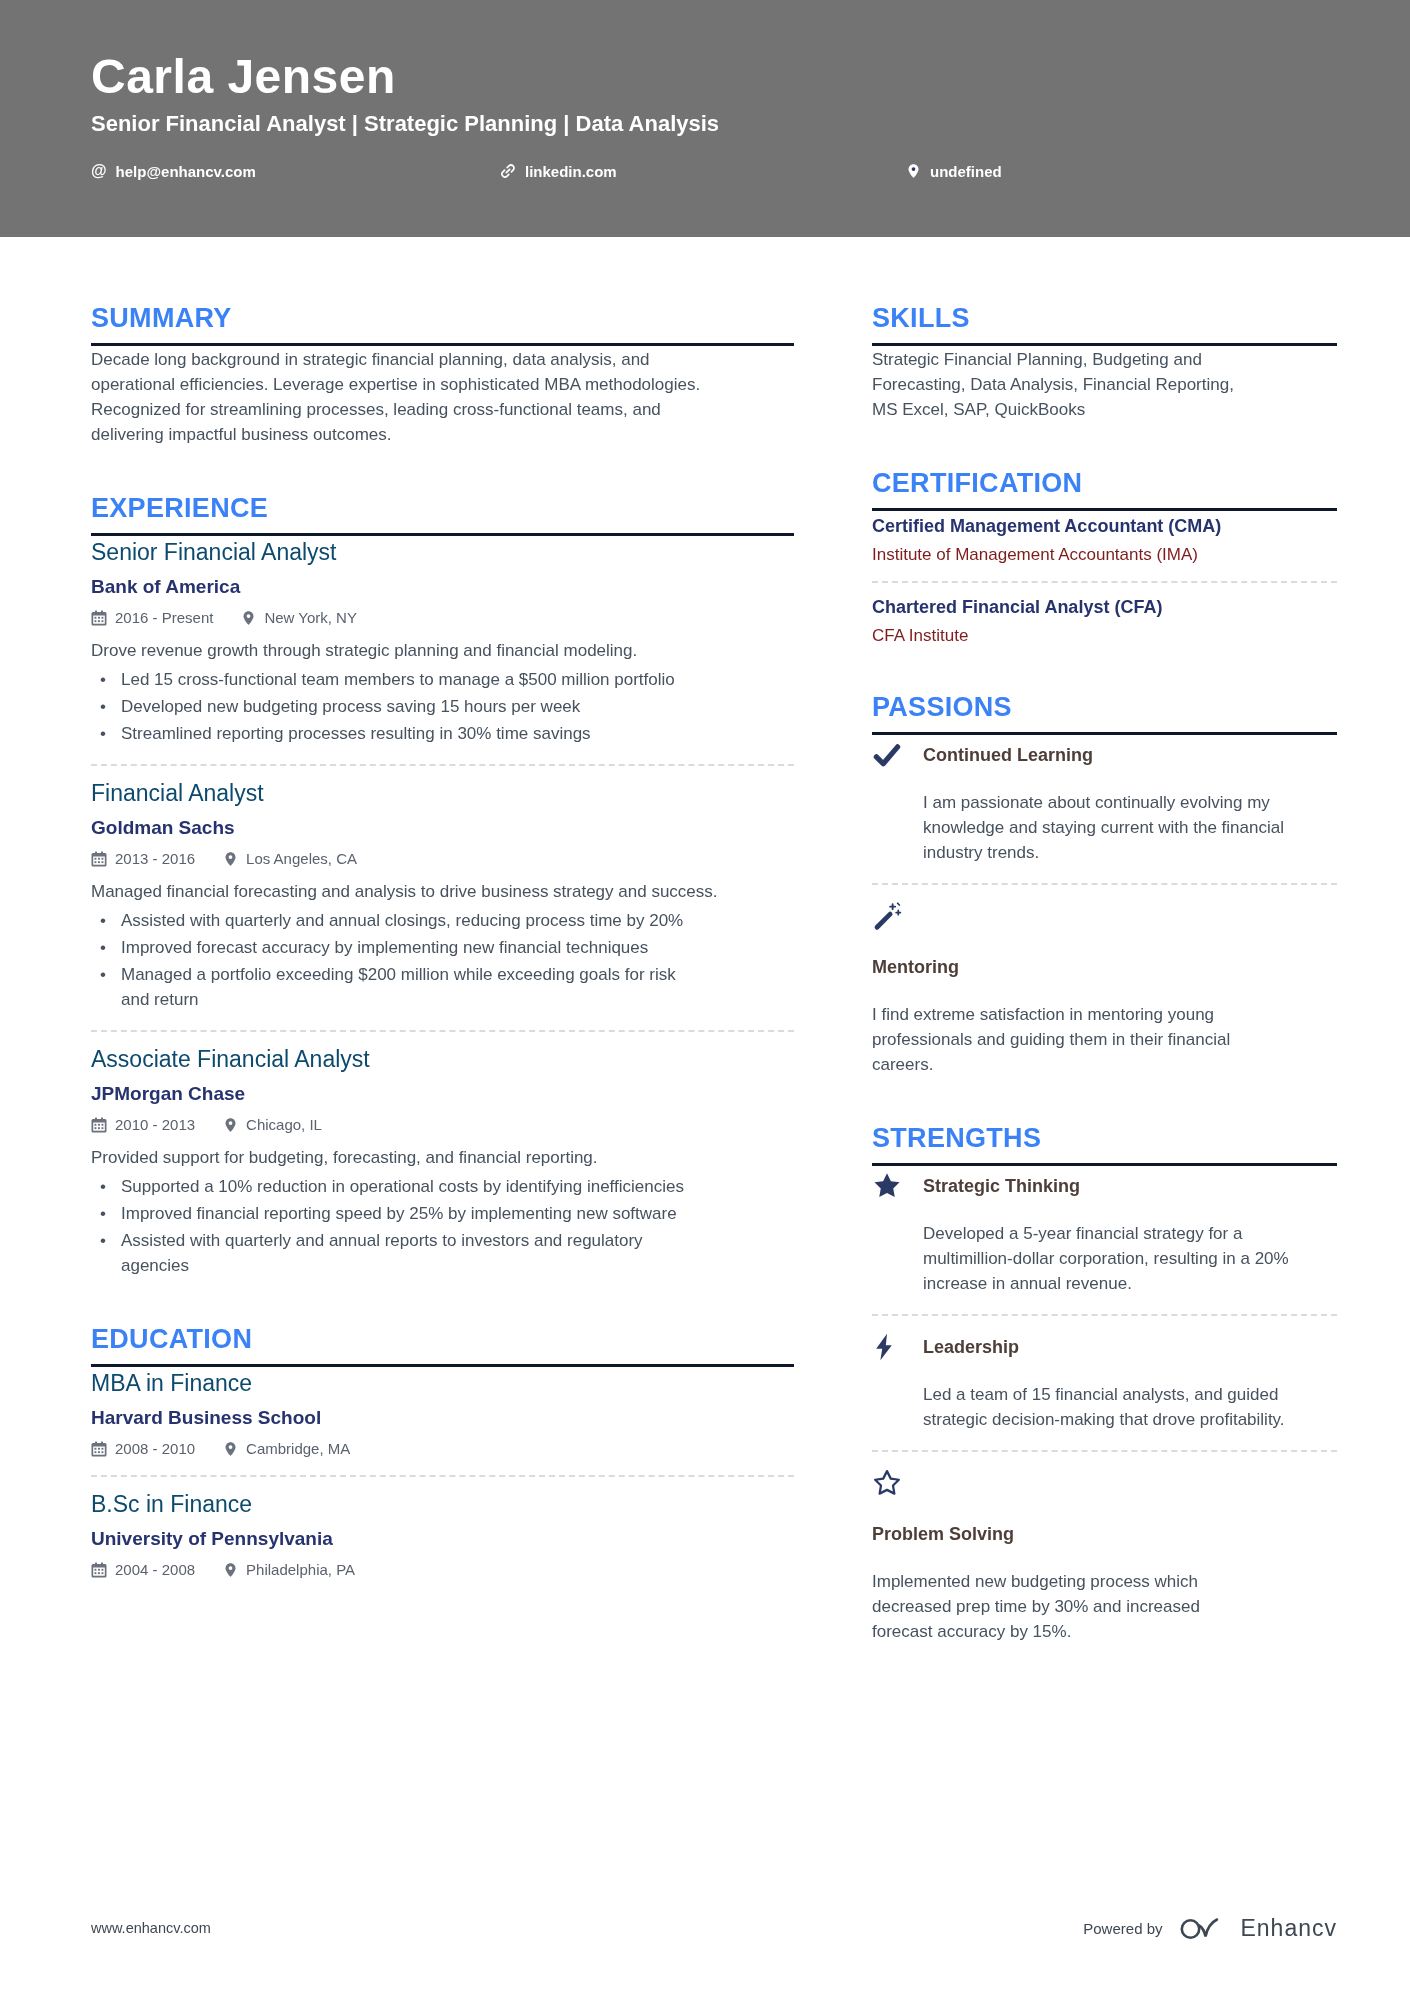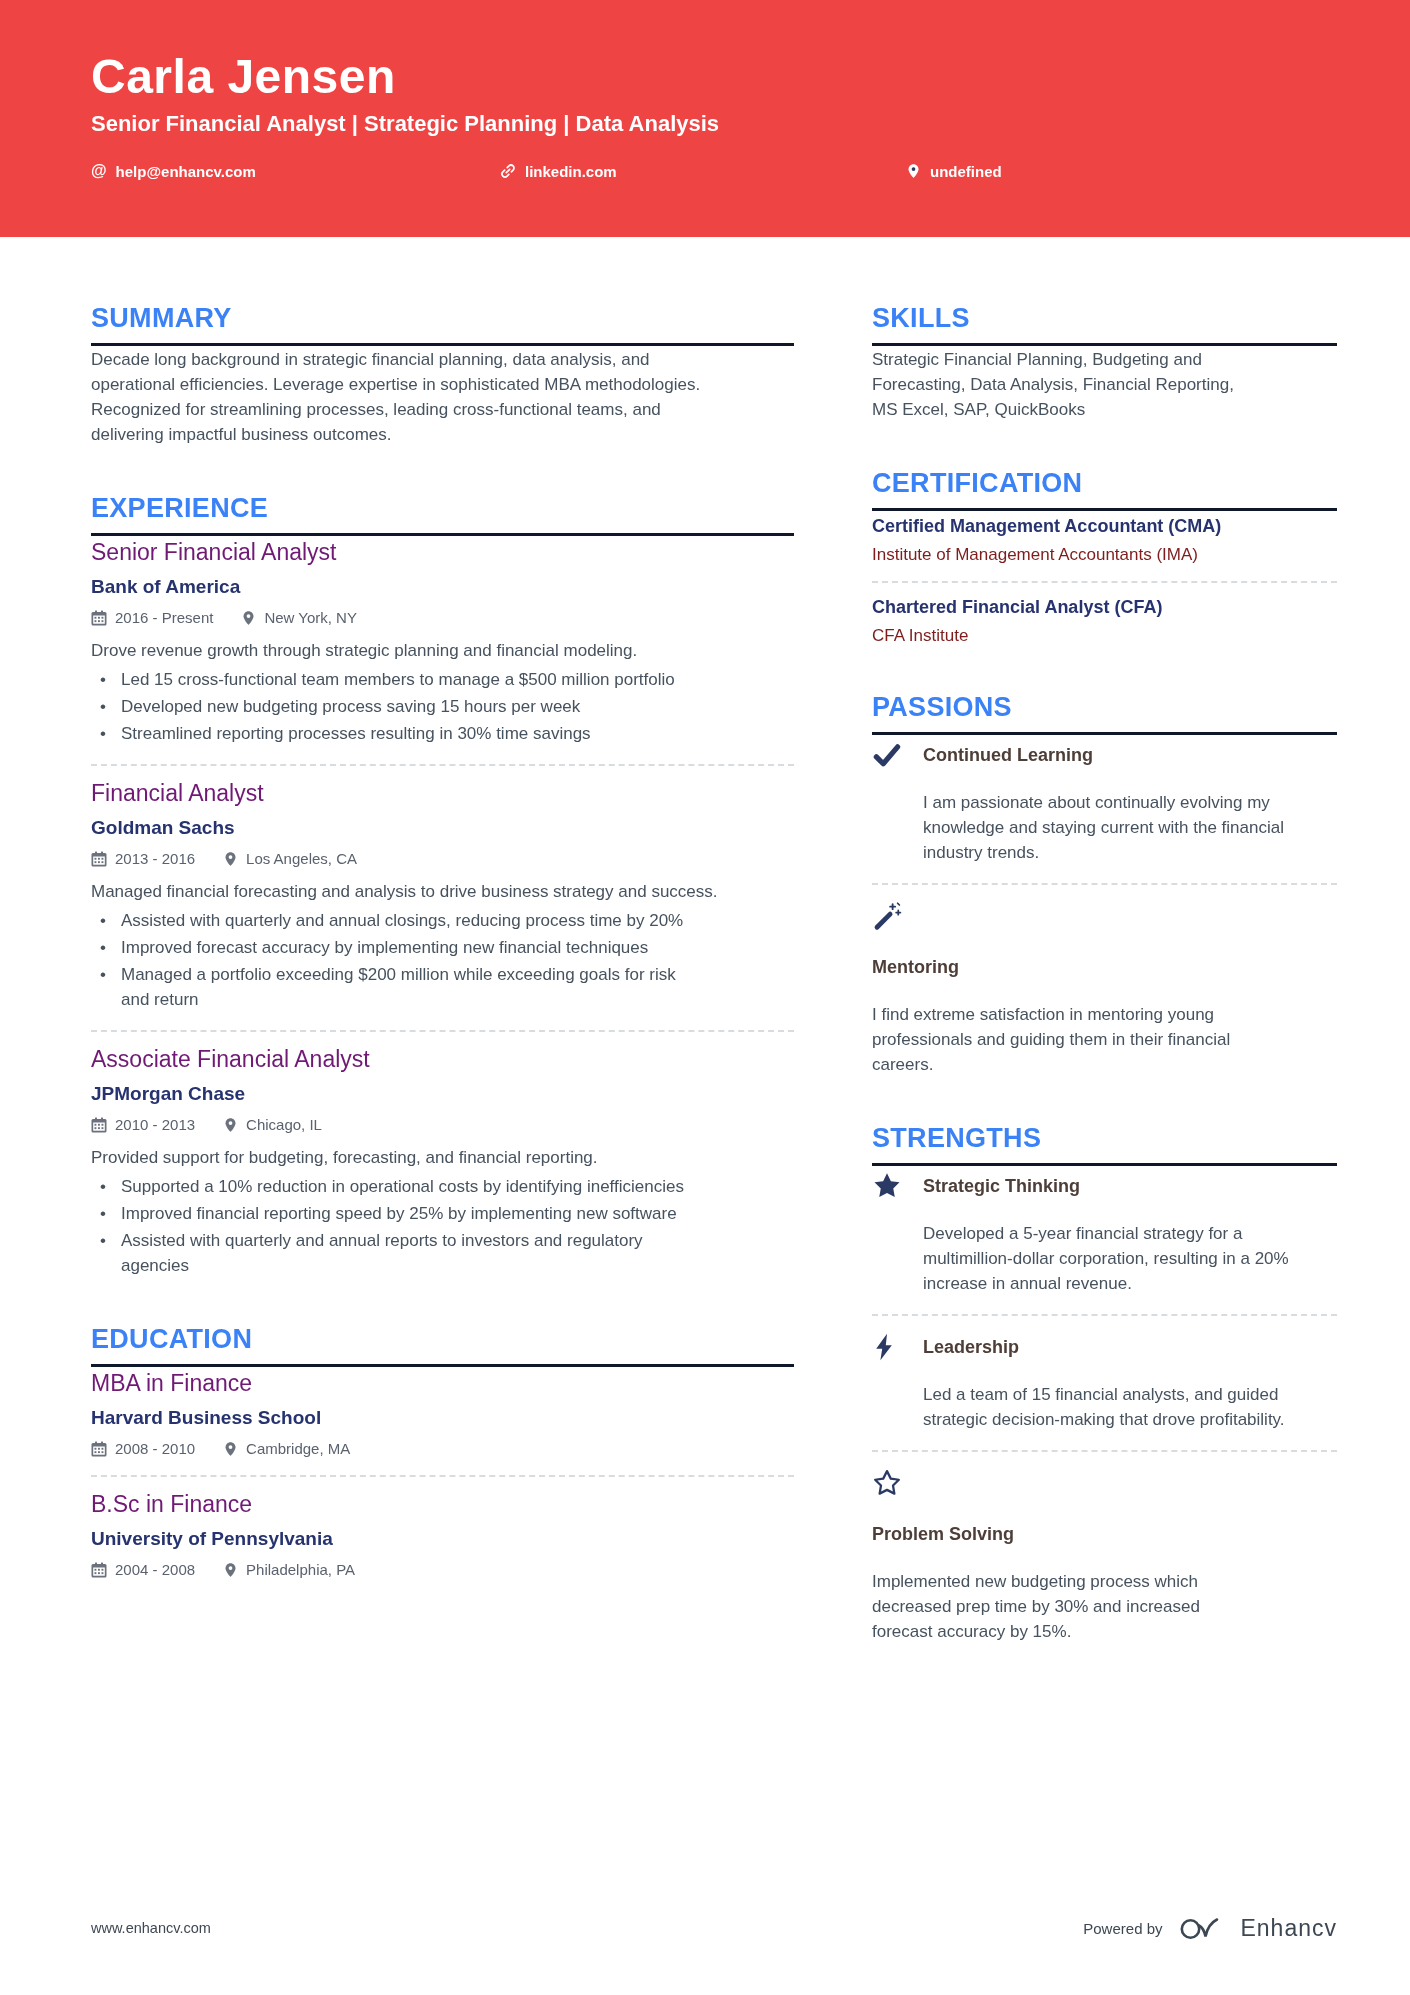--- a/index.html
+++ b/index.html
@@ -10,21 +10,21 @@
     margin: 0 auto;
     background: #ffffff;
     font-family: "Liberation Sans", sans-serif;
     overflow: hidden;
   }
 
   
   .header {
     box-sizing: border-box;
     height: 237px;
-    background: #ef4444;
+    background: #737373;
     color: #ffffff;
     padding: 52px 73px 0 91px;
   }
   .name { font-size: 48px; font-weight: bold; letter-spacing: 0.5px; line-height: 1.05; }
   .headline { margin-top: 9px; font-size: 22px; font-weight: bold; }
   .contacts { margin-top: 25px; display: flex; align-items: center; font-size: 15px; font-weight: bold; }
   .contact { display: flex; align-items: center; gap: 9px; }
   .contact.c1 { width: 409px; }
   .contact.c2 { width: 406px; }
   .contact .cicon { display: inline-flex; align-items: center; }
@@ -46,21 +46,21 @@
     margin: 0 0 1px 0;
   }
 
   .body-text { font-size: 17px; line-height: 25px; color: #47525f; }
   .summary-text { max-width: 640px; }
 
   
   .entry { padding: 14px 0 18px; border-bottom: 2px dashed #d9dcdf; }
   .entry:first-of-type { padding-top: 2px; }
   .entry:last-of-type { border-bottom: none; padding-bottom: 0; }
-  .entry-title { font-size: 23px; color: #701a75; }
+  .entry-title { font-size: 23px; color: #0c4a6e; }
   .entry-company { margin-top: 10px; font-size: 19px; font-weight: bold; color: #26336f; }
   .meta { margin-top: 11px; display: flex; align-items: center; font-size: 15px; color: #5a626e; }
   .meta-item { display: flex; align-items: center; gap: 8px; margin-right: 28px; }
   .meta-icon { color: #6b727d; display: inline-flex; }
   .entry-desc { margin-top: 12px; max-width: 640px; }
   ul.bullets { margin: 4px 0 0 0; padding: 0; list-style: none; }
   .bullets li {
     position: relative;
     padding-left: 30px;
     max-width: 565px;

